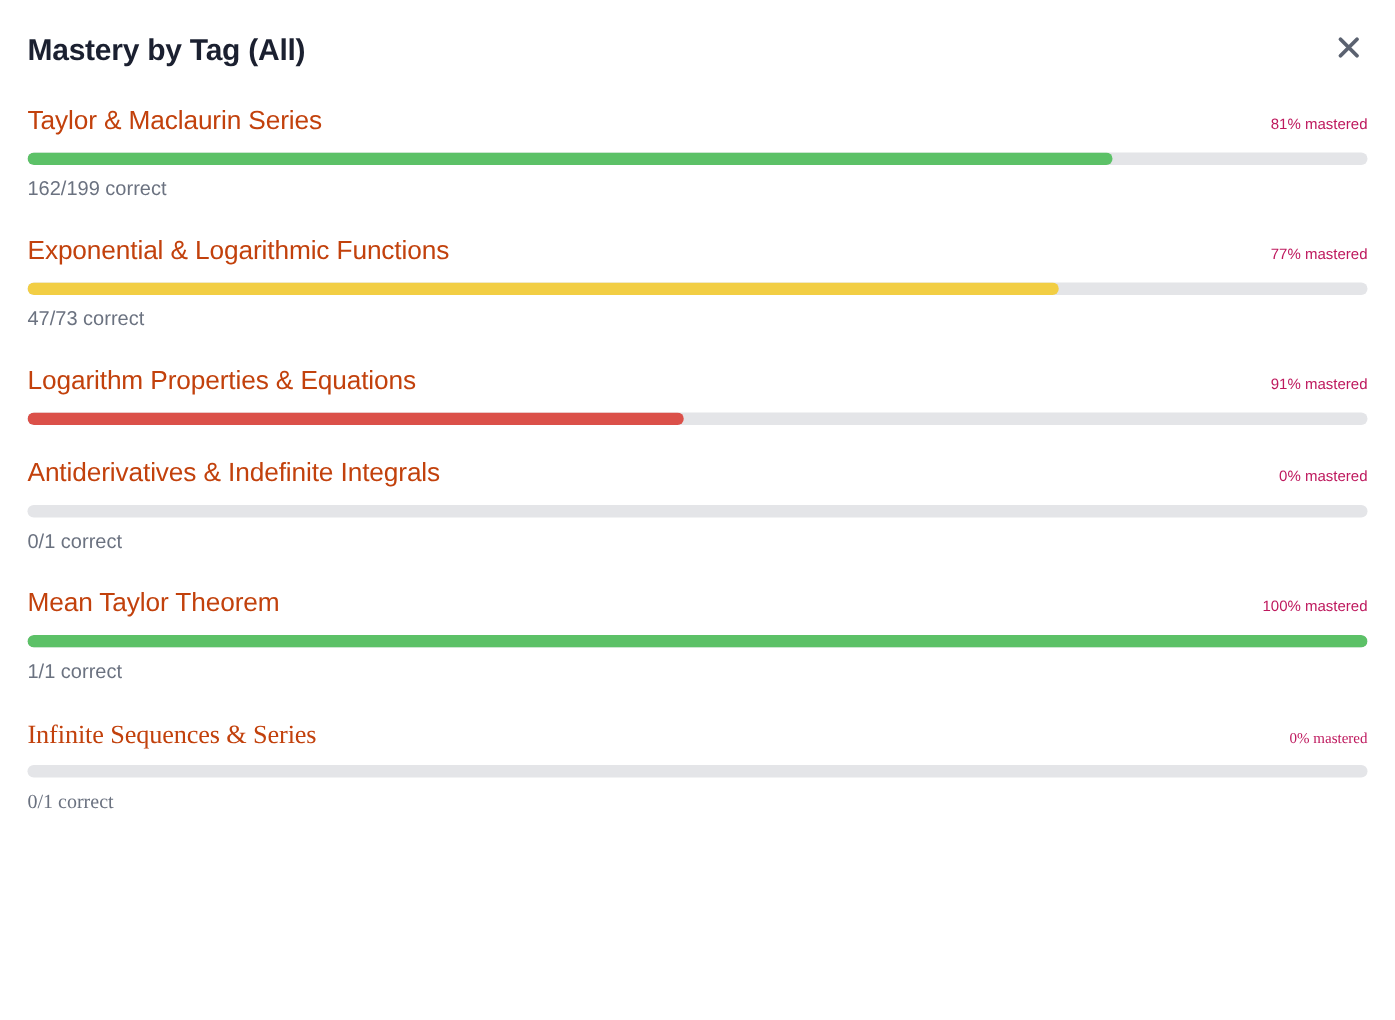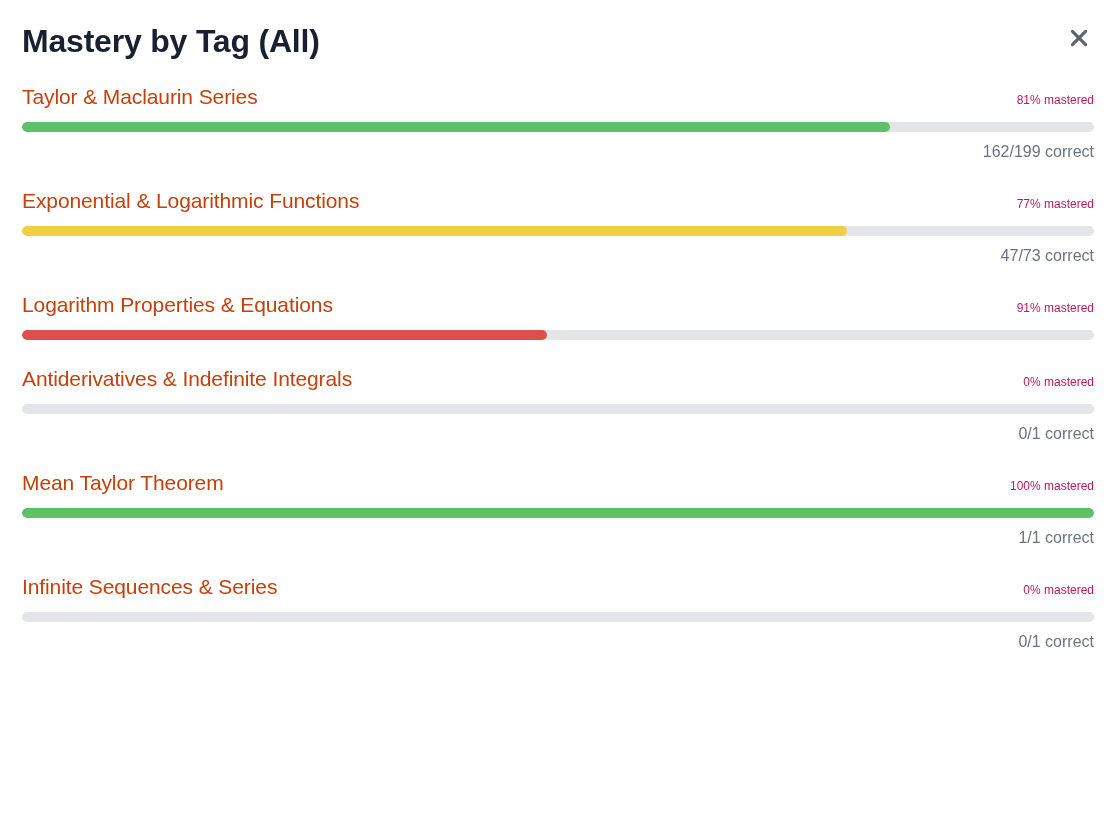--- a/index.html
+++ b/index.html
@@ -28,21 +28,21 @@
   .panel-header {
     display: flex;
     align-items: flex-start;
     justify-content: space-between;
     padding-top: 24px;
     height: 62px;
     box-sizing: border-box;
   }
 
   .panel-title {
-    font-size: 32px;
+    font-size: 24px;
     font-weight: bold;
     color: #1b2030;
     letter-spacing: -0.2px;
     line-height: 34px;
     margin: 0;
     white-space: nowrap;
   }
 
   .close-button {
     width: 34px;
@@ -63,21 +63,21 @@
   }
 
   
   .tag-list {
     margin-top: 22px;
   }
 
   .tag-row {
     margin-bottom: 26px;
   }
-  .tag-row:last-child { margin-bottom: 0; }
+  .tag-row:last-child { margin-bottom: 0; font-family: Liberation Serif, serif; }
 
   .tag-row-head {
     display: flex;
     align-items: baseline;
     justify-content: space-between;
     margin-bottom: 12px;
   }
 
   .tag-name {
     font-size: 21px;
@@ -113,21 +113,20 @@
     border-radius: 999px;
     width: 0;
   }
 
   .tag-count {
     margin-top: 10px;
     font-size: 16px;
     color: #6b7280;
     line-height: 20px;
     white-space: nowrap;
-    text-align: right;
   }
 </style>
 </head>
 <body>
 
 <div class="panel">
 
   <div class="panel-header">
     <h1 class="panel-title">Mastery by Tag (All)</h1>
 

